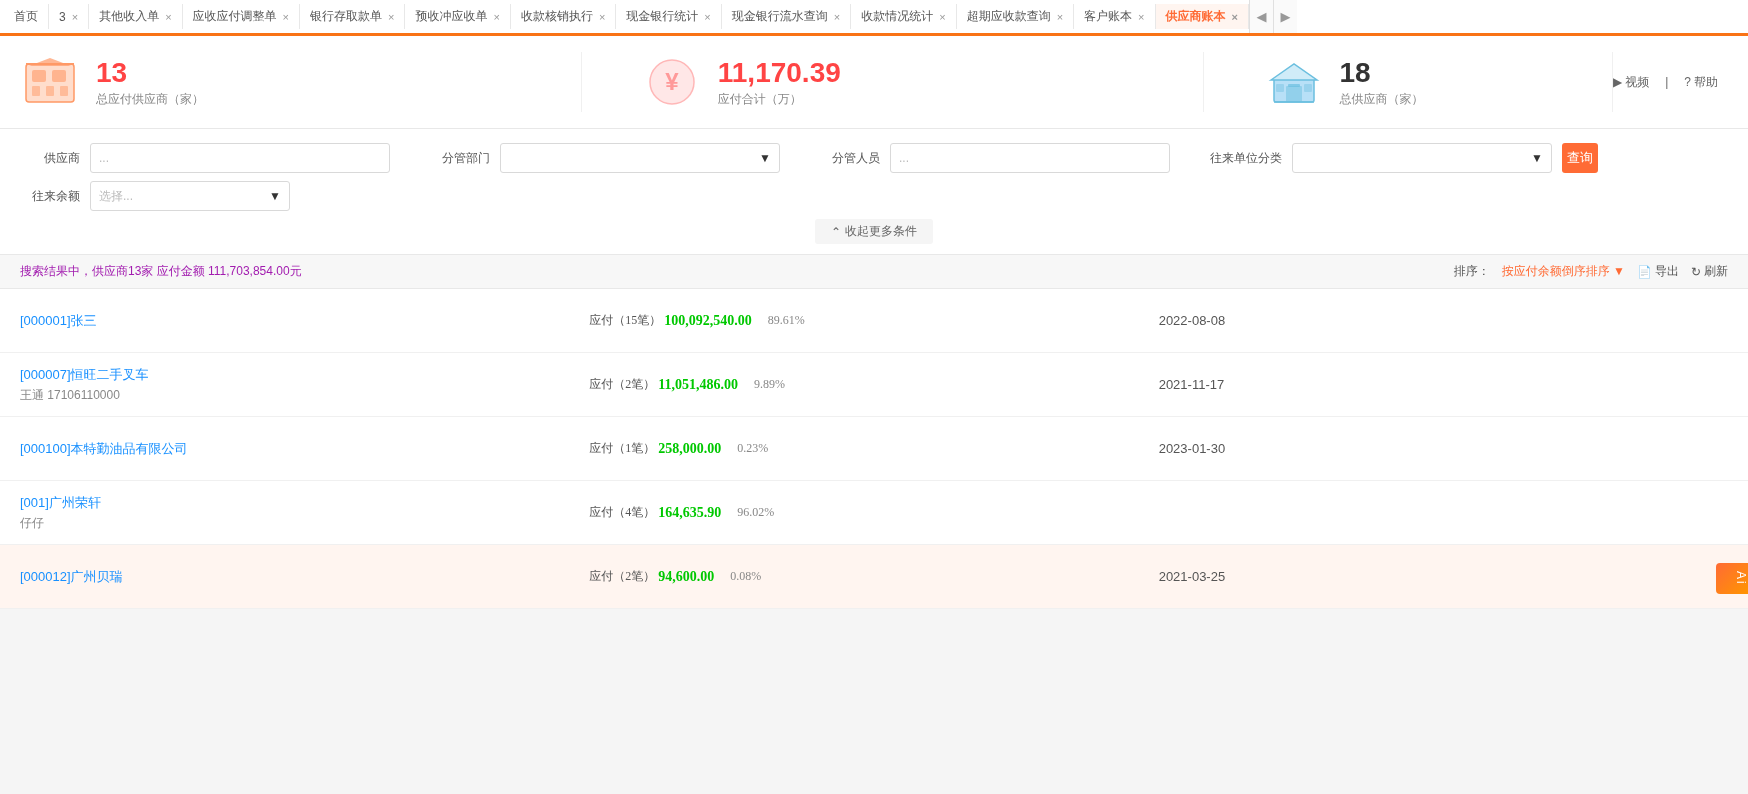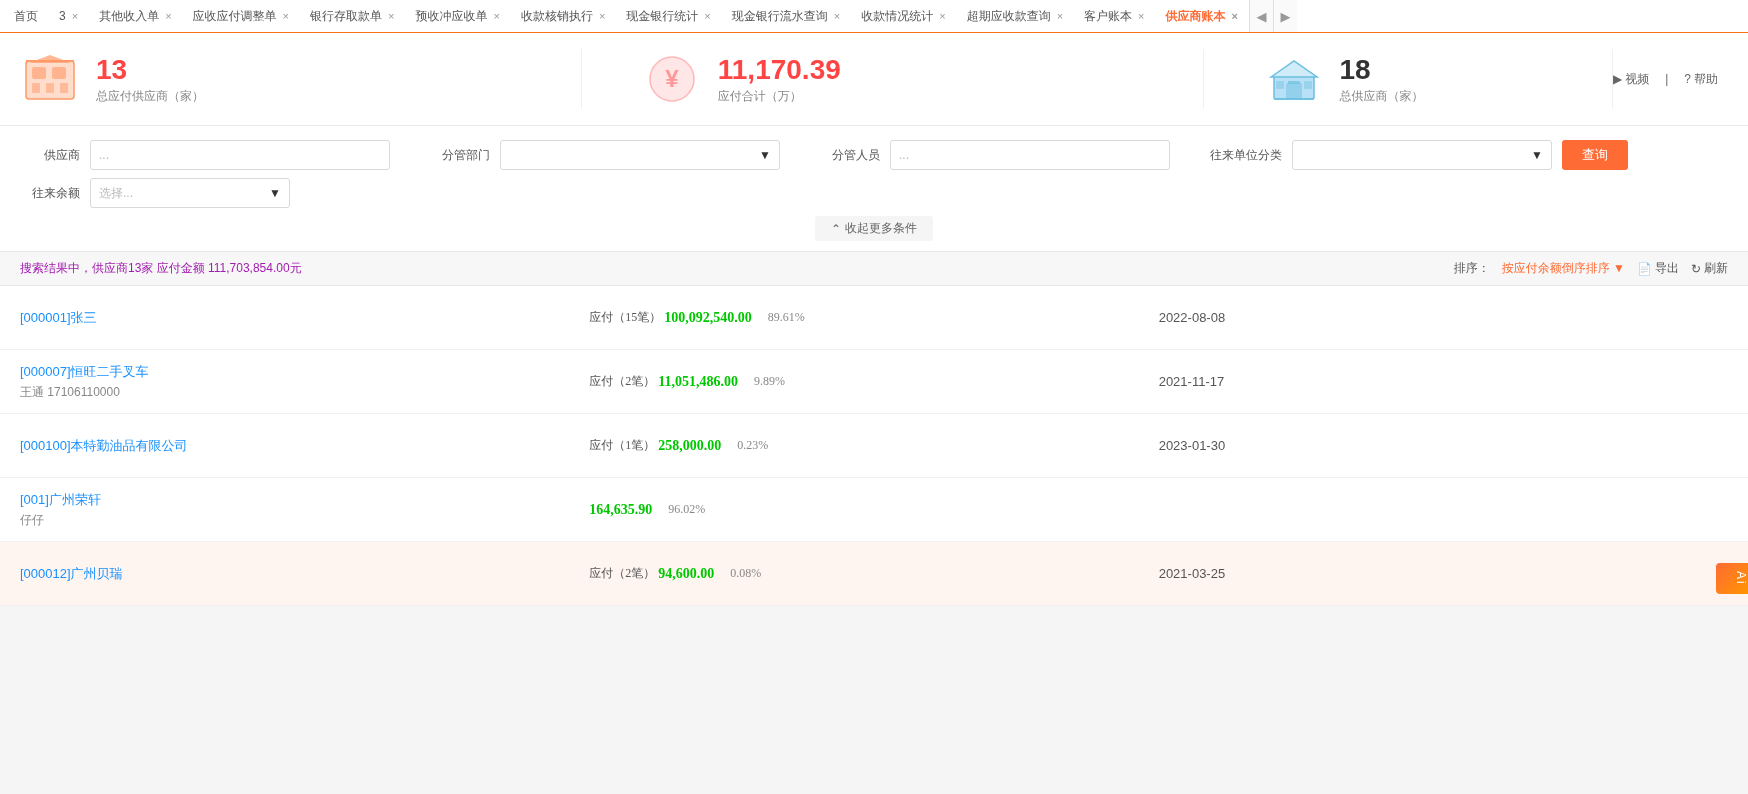--- a/index.html
+++ b/index.html
@@ -1,21 +1,21 @@
 <!DOCTYPE html>
 <html><head>
   <meta charset="utf-8">
   <style>
     * { margin: 0; padding: 0; box-sizing: border-box; }
     body { font-family: 'Microsoft YaHei', Arial, sans-serif; font-size: 13px; background: #f5f5f5; color: #333; overflow-x: hidden; }
 
     
     .top-nav {
-      display: flex; align-items: center; background: #fff; border-bottom: 1px solid #f97316;
-      height: 21px; padding: 16px 4px; overflow: hidden;
+      display: flex; align-items: center; background: #fff; border-bottom: 3px solid #f97316;
+      height: 36px; padding: 4px 4px; overflow: hidden;
     }
     .nav-tab {
       display: flex; align-items: center; height: 100%; padding: 0 10px;
       font-size: 12px; color: #555; cursor: pointer; white-space: nowrap;
       border-right: 1px solid #e8e8e8; position: relative;
     }
     .nav-tab.active { color: #ff6b35; font-weight: bold; background: #fff5f0; }
     .nav-tab .close-x { margin-left: 6px; color: #999; font-size: 11px; }
     .nav-arrow { width: 24px; height: 36px; display: flex; align-items: center; justify-content: center; cursor: pointer; color: #999; background: #fafafa; border-left: 1px solid #e0e0e0; }
 
@@ -50,21 +50,21 @@
       justify-content: space-between; cursor: pointer; background: #fff;
     }
     .filter-input-text { color: #bbb; font-size: 12px; }
     .filter-select {
       flex: 1; max-width: 280px; height: 30px; border: 1px solid #d9d9d9; border-radius: 3px;
       padding: 0 8px; font-size: 12px; color: #333; display: flex; align-items: center;
       justify-content: space-between; cursor: pointer; background: #fff;
     }
     .btn-query {
       background: #ff6b35; color: #fff; border: none; border-radius: 3px;
-      padding: 6px 20px; font-size: 13px; cursor: pointer; white-space: nowrap;
+      padding: 6px 5px; font-size: 13px; cursor: pointer; white-space: nowrap;
     }
     .collapse-btn {
       display: flex; align-items: center; justify-content: center; gap: 4px;
       font-size: 12px; color: #666; cursor: pointer; margin: 4px auto 0;
       width: fit-content; background: #f5f5f5; padding: 4px 16px; border-radius: 3px;
     }
 
     
     .result-bar {
       display: flex; align-items: center; justify-content: space-between;
@@ -335,20 +335,21 @@
     </div>
     <div class="cell-date">2023-01-30</div>
   </div>
 
   <div class="table-row">
     <div class="cell-supplier">
       <a class="supplier-link">[001]广州荣轩</a>
       <span class="supplier-sub">仔仔</span>
     </div>
     <div class="cell-trade">
+      <div class="trade-label">应付（4笔）</div>
       <div class="trade-row">
         <span class="trade-amount">164,635.90</span>
         <span class="trade-percent">96.02%</span>
       </div>
     </div>
     <div class="cell-date"></div>
   </div>
 
   <div class="table-row">
     <div class="cell-supplier">

